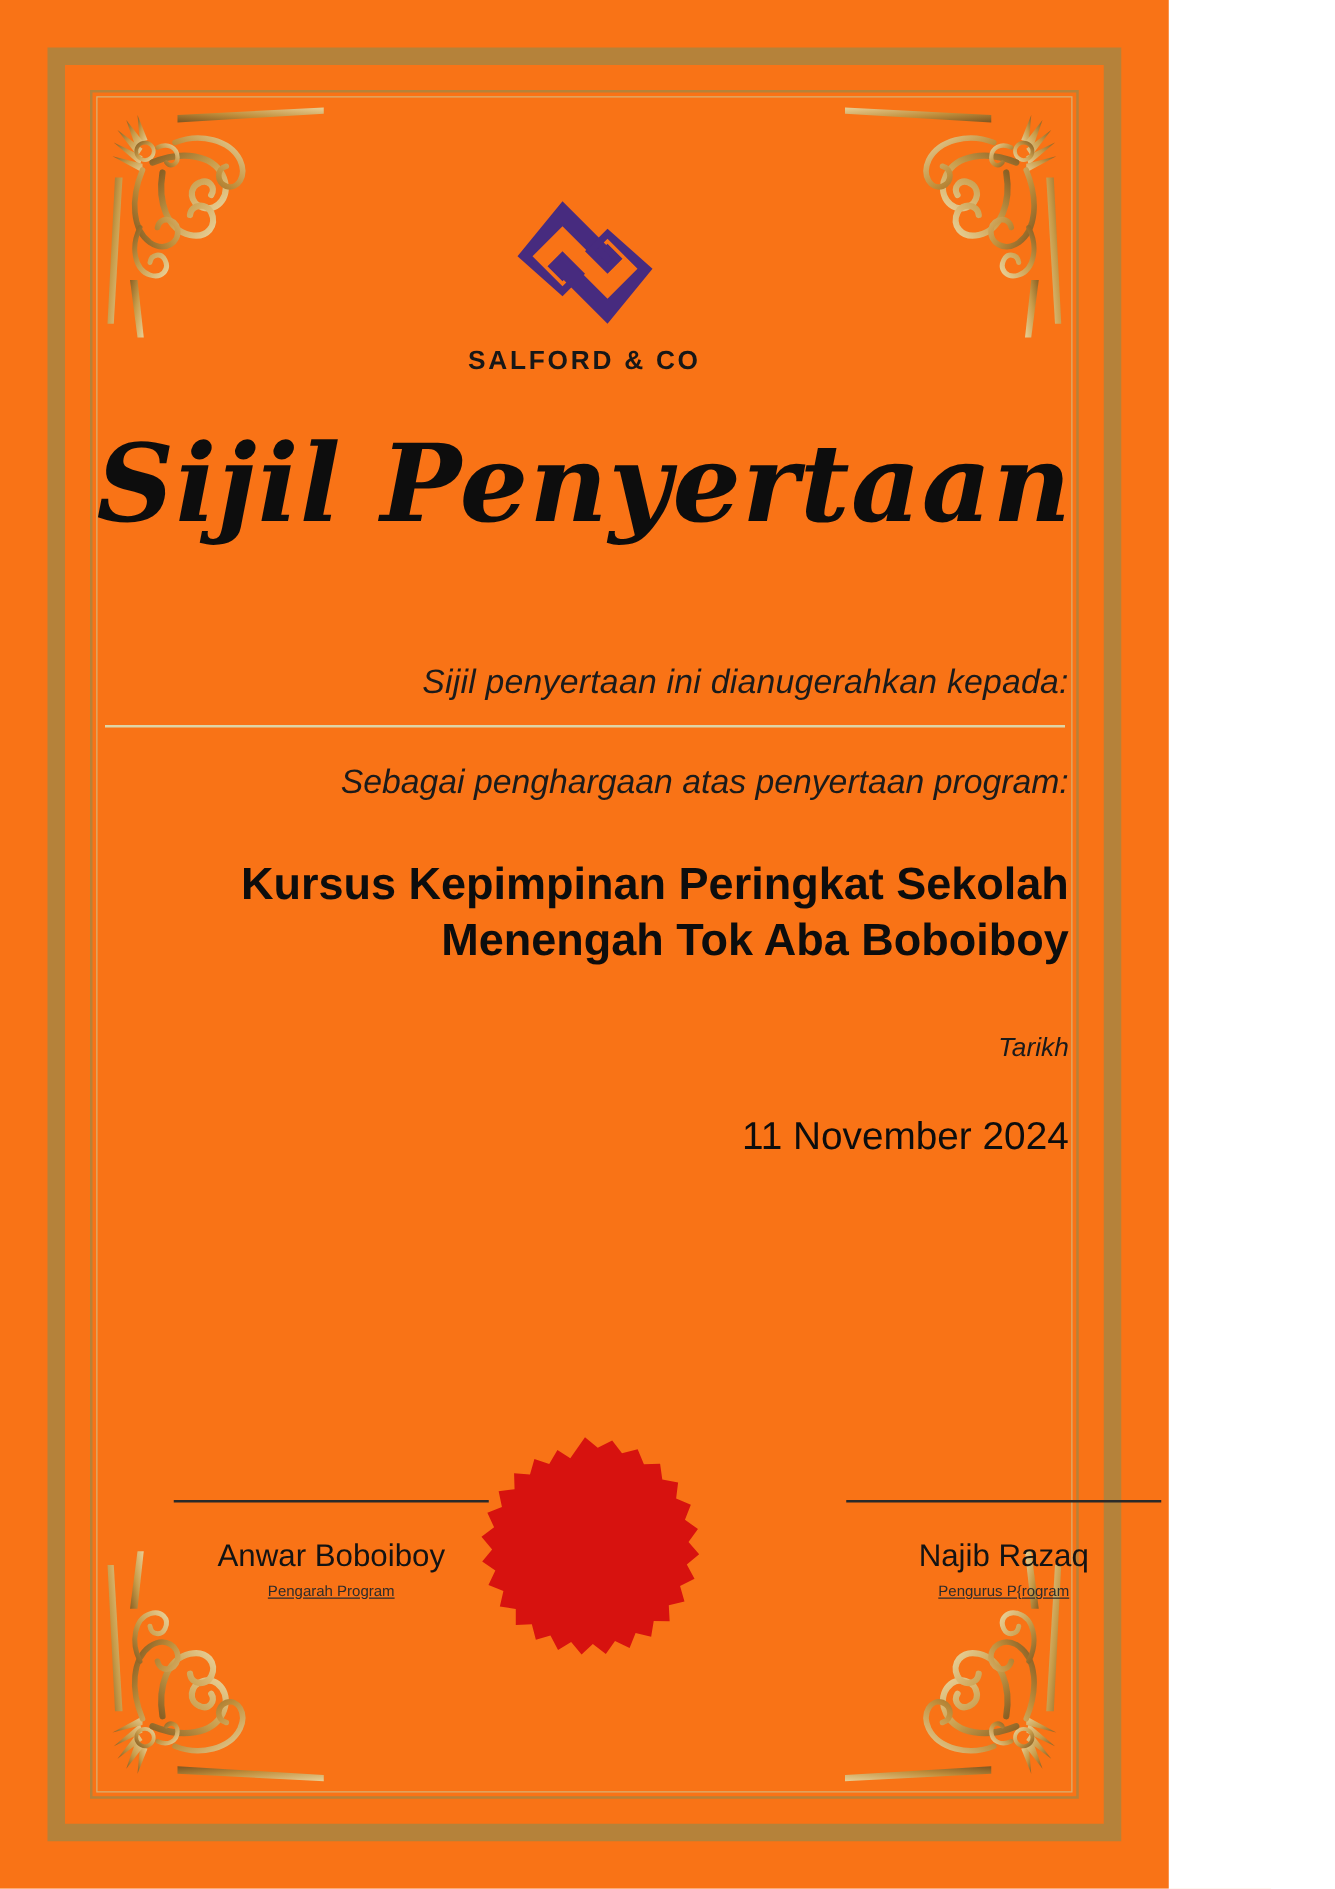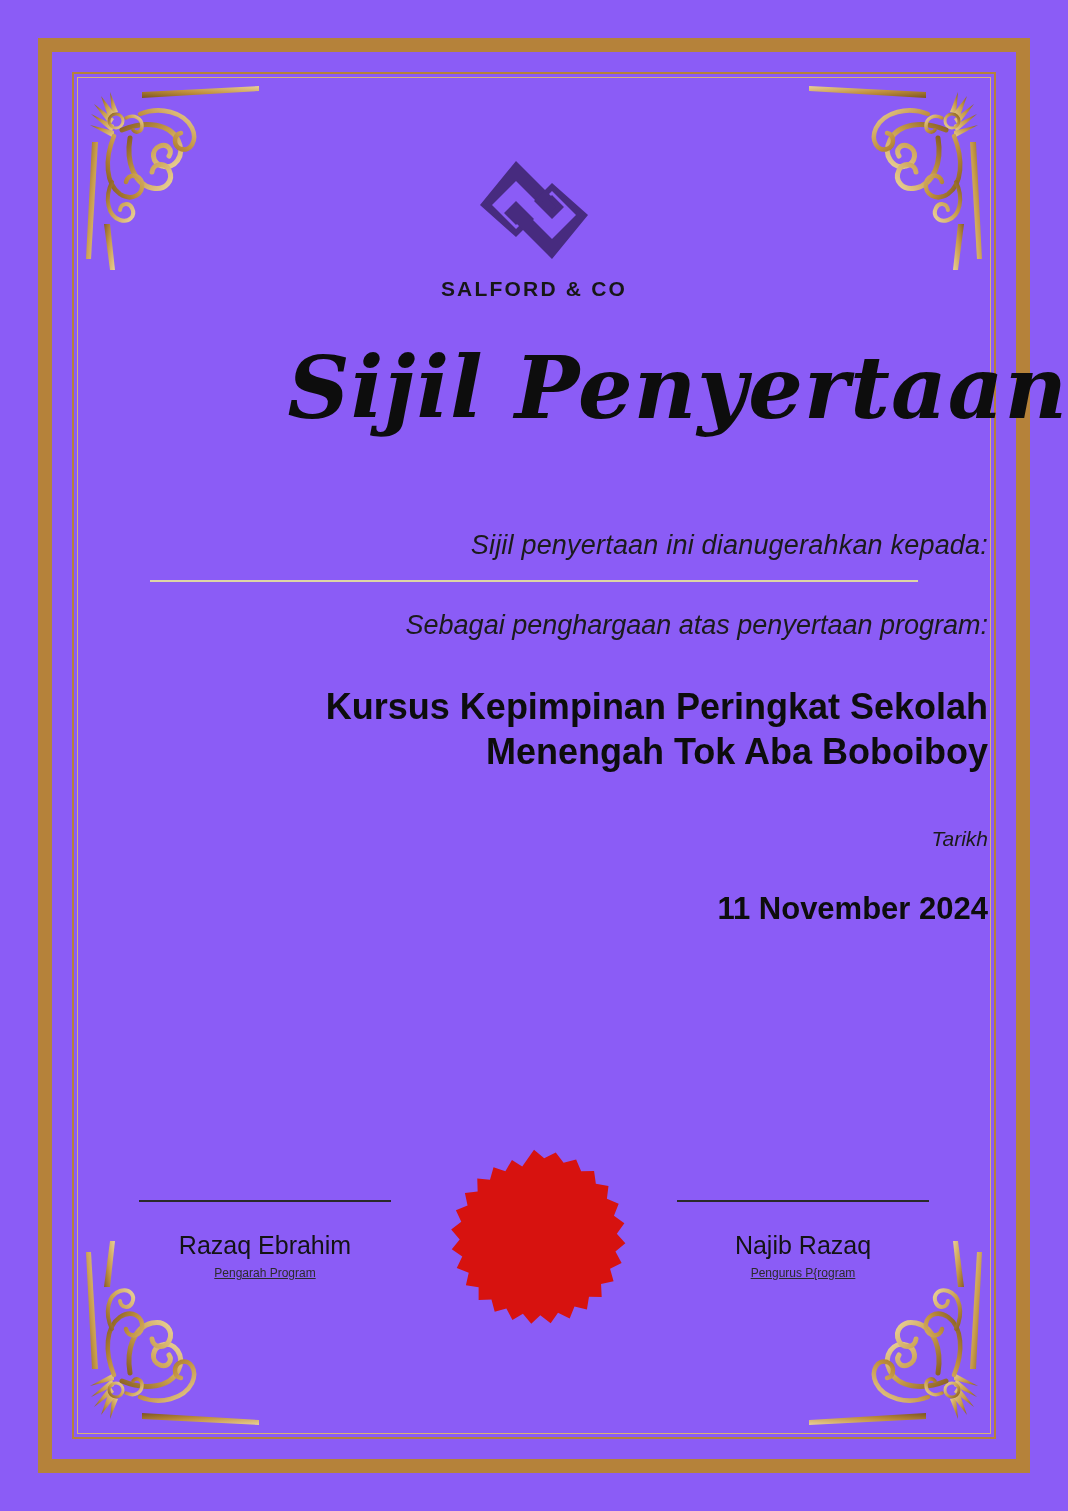--- a/index.html
+++ b/index.html
@@ -6,23 +6,23 @@
     margin: 0;
     padding: 0;
     background: #ffffff;
   }
   body {
     font-family: "Liberation Sans", sans-serif;
   }
 
   .page {
     position: relative;
-    width: 1068px;
+    width: 935px;
     height: 1511px;
-    background: #8b5cf6;
+    background: #f97316;
     overflow: hidden;
   }
 
   
   .frame-outer {
     position: absolute;
     left: 38px;
     top: 38px;
     right: 38px;
     bottom: 38px;
@@ -75,21 +75,21 @@
     font-weight: bold;
     letter-spacing: 2.2px;
     color: #171717;
   }
 
   
   .cert-title {
     position: absolute;
     left: 0; right: 0;
     top: 345px;
-    text-align: right;
+    text-align: center;
     font-family: "DejaVu Serif", serif;
     font-style: italic;
     font-weight: bold;
     font-size: 86px;
     line-height: 1;
     color: #0d0d0d;
     letter-spacing: 1px;
   }
 
   
@@ -134,21 +134,21 @@
   }
   .date-label {
     margin-top: 52px;
     font-size: 21px;
     font-style: italic;
     color: #1b1b1b;
   }
   .date-value {
     margin-top: 40px;
     font-size: 31px;
-    font-weight: bold;
+    font-weight: normal;
     color: #0d0d0d;
   }
 
   
   .seal {
     position: absolute;
     left: 50%;
     top: 1142px;
     width: 196px;
     height: 196px;
@@ -379,21 +379,21 @@
         136.4,180.1 124.5,174.3 117.0,184.9 106.4,176.7 97.2,185.4 88.7,175.2 78.0,181.6 71.8,169.8
         59.9,173.3 56.6,160.6 43.5,161.2 43.5,148.1 30.5,146.2 33.4,133.4 21.2,128.6 26.8,116.8
         16.1,109.4 24.2,99.6 15.5,89.2 25.8,81.5 20.3,69.6 32.2,64.9 29.5,52.0 42.5,50.4
         42.1,37.3 55.1,38.4 58.7,25.7 70.8,29.8 77.5,18.4 88.0,25.0
       "></polygon>
     </svg>
   </div>
 
   <div class="sig sig-left">
     <div class="sig-rule"></div>
-    <div class="sig-name">Razaq Ebrahim</div>
+    <div class="sig-name">Anwar Boboiboy</div>
     <div class="sig-role">Pengarah Program</div>
   </div>
 
   <div class="sig sig-right">
     <div class="sig-rule"></div>
     <div class="sig-name">Najib Razaq</div>
     <div class="sig-role">Pengurus P{rogram</div>
   </div>
 
 </div>

